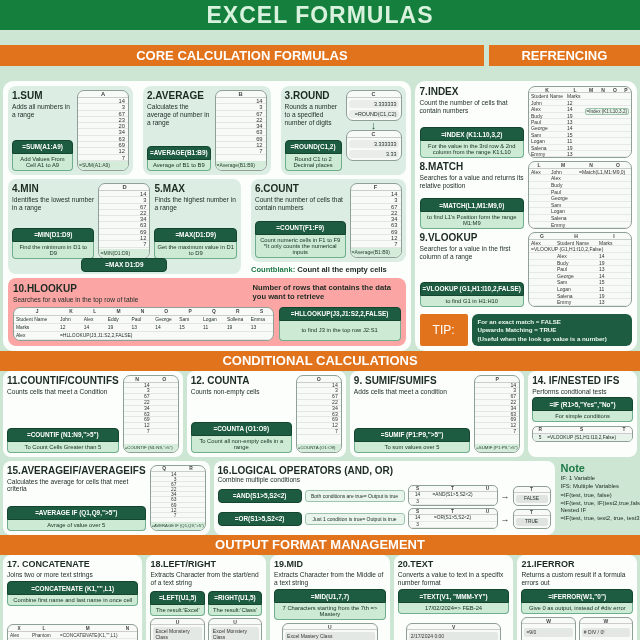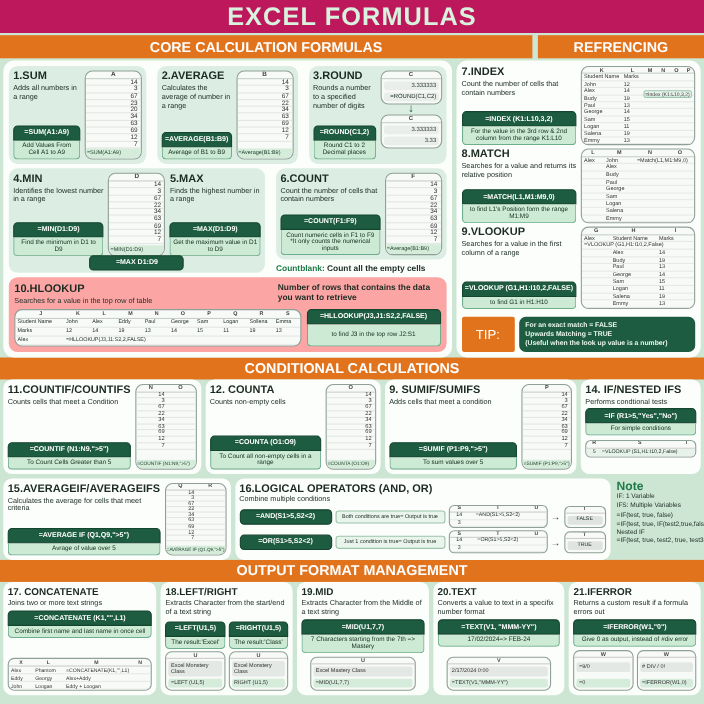--- a/index.html
+++ b/index.html
@@ -1,20 +1,20 @@
 <!DOCTYPE html>
 <html><head>
 <meta charset="utf-8">
 <style>
   *{box-sizing:border-box;margin:0;padding:0}
   html,body{width:640px;height:640px;overflow:hidden}
   body{font-family:"Liberation Sans",sans-serif;background:#cde6d3;color:#1c2b22}
-  .appbar{height:30px;background:#be185d;display:flex;align-items:center;justify-content:center}
+  .appbar{height:30px;background:#15803d;display:flex;align-items:center;justify-content:center}
   .appbar h1{color:#d9f2de;font-size:23px;font-weight:bold;letter-spacing:1px}
-  .secbars{display:flex;gap:5px;margin:2px 0}
+  .secbars{display:flex;gap:5px;margin:15px 0}
   .secbar{background:#e2731d;color:#fff;font-weight:bold;font-size:13px;text-align:center;padding:3px 0}
   .b-core{flex:3.2}.b-ref{flex:1}
   .main{display:flex;gap:4px;padding:0 3px}
   .panel{background:#fcfefc;border-radius:10px;padding:5px}
   .left{width:408px}
   .right{flex:1;display:flex;flex-direction:column;gap:3px}
   .cardrow{display:flex;gap:10px}
   .card{background:#dceee3;border-radius:8px;padding:4px;display:flex;gap:4px;flex:1}
   .ct{flex:1;display:flex;flex-direction:column;gap:2px}
   .title{font-size:10px;font-weight:bold}

